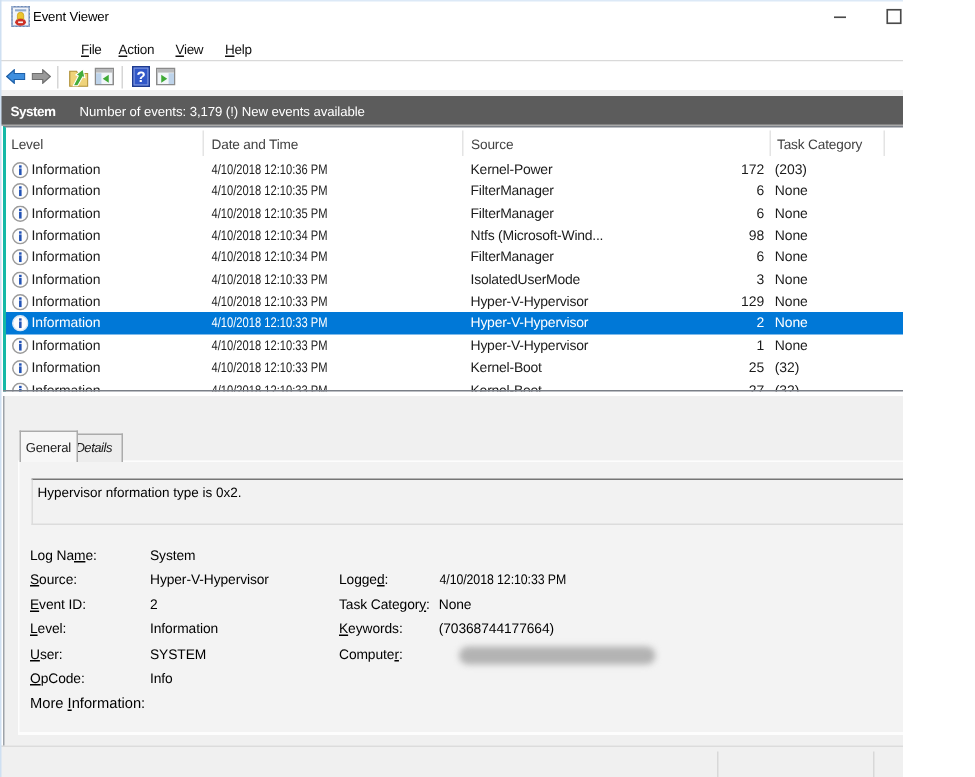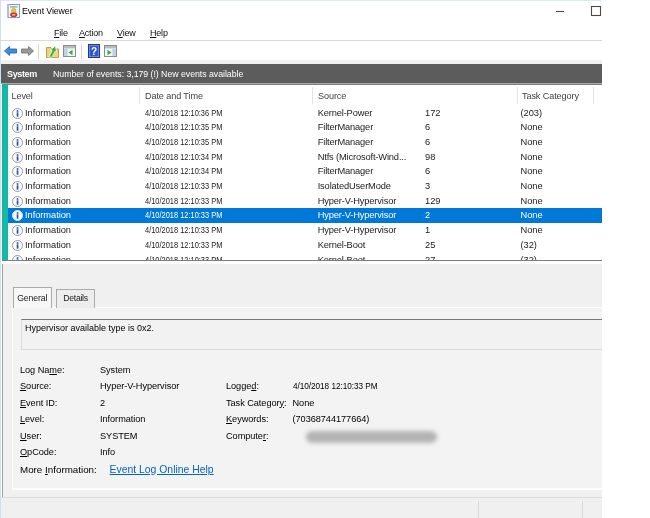--- a/index.html
+++ b/index.html
@@ -11,40 +11,40 @@
   #leftedge{left:0;top:0;width:1px;height:518px;background:#cfe0f2;}
   #title{left:22px;top:5px;font-size:8.8px;letter-spacing:-0.1px;color:#000;height:12px;line-height:12px;}
   #menu{left:0;top:23px;width:647px;height:17px;font-size:9px;letter-spacing:-0.2px;color:#111;}
   #menu span{position:absolute;top:4px;height:12px;line-height:12px;padding-left:46px;}
   #menuline{left:0;top:40px;width:647px;height:1px;background:#d9d9d9;}
   #toolbar{left:0;top:41px;width:647px;height:19px;background:#fff;}
   #tbband{left:0;top:60px;width:647px;height:4px;background:#f0f0f0;}
   .tsep{position:absolute;top:3px;width:1px;height:15px;background:#d6d6d6;}
   #darkbar{left:0;top:64px;width:647px;height:20px;background:#5c5c5c;border-bottom:1px solid #a9a9a9;color:#fff;font-size:9px;box-sizing:border-box;}
   #darkbar span{height:12px;line-height:12px;} #darkbar .num{font-size:8.8px;}
-  #panel{left:2px;top:84px;width:643px;height:177px;background:#fff;border-left:6px solid #14b8a6;border-top:1px solid #7a7f87;border-right:1px solid #7a7f87;box-sizing:border-box;}
+  #panel{left:2px;top:84px;width:643px;height:177px;background:#fff;border-left:2px solid #14b8a6;border-top:1px solid #7a7f87;border-right:1px solid #7a7f87;box-sizing:border-box;}
   #panelbottom{left:2px;top:260px;width:643px;height:1px;background:#7a7f87;}
   .hsep{position:absolute;top:2px;width:1px;height:17px;background:#e4e4e4;}
   .hdr{position:absolute;top:1.5px;height:19px;line-height:19px;font-size:9.1px;letter-spacing:-0.1px;color:#424242;}
   .row{position:absolute;left:0;width:629px;height:15px;font-size:9.3px;letter-spacing:-0.05px;color:#1b1b1b;}
   .row div{position:absolute;top:0;height:15px;line-height:15px;}
   .row.sel{background:#0078d7;color:#fff;}
   .c-level{left:17px;}
   .c-date{left:136.7px;transform:scaleX(0.8);transform-origin:0 0;letter-spacing:0!important;}
   .c-src{left:309.7px;letter-spacing:-0.15px;}
-  .c-eid{left:417px;width:75.5px;letter-spacing:0!important;}
+  .c-eid{left:430px;width:75.5px;text-align:right;letter-spacing:0!important;}
   .c-task{left:512.5px;}
   .icircle{position:absolute;left:3.5px;top:2px;}
   #sbar{left:629px;top:0px;width:11px;height:175px;background:#f1f1f1;}
   #sthumb{left:0;top:116px;width:11px;height:22px;background:#cdcdcd;}
   #pane{left:2px;top:264px;width:644px;height:233px;background:#f0f0f0;}
   #phead{left:0px;top:0px;width:643px;height:18px;background:#f7f7f7;border-top:1px solid #9b9fa5;border-bottom:1px solid #9b9fa5;font-size:9.2px;letter-spacing:-0.1px;color:#000;box-sizing:border-box;}
   .tab{position:absolute;font-size:9px;letter-spacing:-0.3px;color:#1a1a1a;text-align:center;box-sizing:border-box;}
   #tabGen{left:11px;top:23px;width:38.5px;height:21px;line-height:20px;background:#f7f7f7;border:1px solid #ababab;border-bottom:none;z-index:3;font-size:8.7px;letter-spacing:-0.1px;}
-  #tabDet{left:54px;top:25px;width:39px;height:19px;line-height:17px;background:#ededed;border:1px solid #ababab;border-bottom:none;z-index:2;font-size:8.7px;letter-spacing:-0.3px;}
+  #tabDet{left:41px;top:25px;width:39px;height:19px;line-height:17px;background:#ededed;border:1px solid #ababab;border-bottom:none;z-index:2;font-size:8.7px;letter-spacing:-0.3px;font-style:italic;}
   #tpage{left:10px;top:43px;width:628px;height:183px;background:#f3f3f3;border:1px solid #fdfdfd;border-bottom:2px solid #fdfdfd;box-sizing:border-box;z-index:1;}
   #descbox{left:8px;top:11px;width:596px;height:30.5px;background:#f2f2f2;border:1px solid #dcdcdc;border-top:1px solid #767676;box-sizing:border-box;font-size:9px;letter-spacing:0;color:#000;}
   .frow{position:absolute;left:7px;width:620px;font-size:9.2px;letter-spacing:-0.05px;color:#000;height:17px;line-height:17px;}
   .flabel{position:absolute;left:0;text-align:right;}
   .fval{position:absolute;}
   .link{color:#0563c1;font-size:10.4px;letter-spacing:0;text-decoration:underline;}
   #redact{position:absolute;left:286px;top:3.5px;width:131px;height:12px;background:#b3b3b3;border-radius:6px;filter:blur(2px);}
   #status{left:0;top:497px;width:647px;height:21px;background:#f0f0f0;border-top:1px solid #dcdcdc;}
   .ssep{position:absolute;top:3px;width:1px;height:17px;background:#d8d8d8;}
   u{text-decoration:underline;}
@@ -263,21 +263,21 @@
           <path d="M0.5,0.5 L3.5,4 L6.5,0.5" fill="none" stroke="#5f5f5f" stroke-width="1.4"></path>
         </svg>
     </div>
   </div>
   <div class="abs" id="panelbottom"></div>
   <div class="abs" id="pane">
     <div class="tab abs" id="tabGen">General</div>
     <div class="tab abs" id="tabDet">Details</div>
     <div class="abs" id="tpage">
       <div class="abs" id="descbox">
-          <span class="abs" style="left:3px;top:2px;height:12px;line-height:12px;">Hypervisor available type is 0x2.</span>
+          <span class="abs" style="left:3px;top:2px;height:12px;line-height:12px;">Hypervisor nformation type is 0x2.</span>
         </div>
       <div class="frow" style="top:53.5px;">
         <span class="flabel">Log Na<u>m</u>e:</span>
           <span class="fval" style="left:80px">System</span>
       </div>
       <div class="frow" style="top:70px;">
         <span class="flabel"><u>S</u>ource:</span>
           <span class="fval" style="left:80px">Hyper-V-Hypervisor</span>
         <span class="fval" style="left:206px">Logge<u>d</u>:</span>
           <span class="fval" style="left:272.5px;transform:scaleX(0.894);transform-origin:0 0;">4/10/2018 12:10:33 PM</span>
@@ -299,21 +299,20 @@
           <span class="fval" style="left:80px">Info</span>
       </div>
       <div class="frow" style="top:119.5px;">
         <span class="flabel"><u>U</u>ser:</span>
           <span class="fval" style="left:80px">SYSTEM</span>
         <span class="fval" style="left:206px">Compute<u>r</u>:</span>
         <span id="redact"></span>
       </div>
       <div class="frow" style="top:152.5px;">
         <span class="flabel" style="font-size:9.8px;letter-spacing:0;">More <u>I</u>nformation:</span>
-          <span class="fval" style="left:89.6px"><span class="link">Event Log Online Help</span></span>
       </div>
     </div>
   </div>
   <div class="abs" id="status">
     <div class="ssep" style="left:478px"></div>
     <div class="ssep" style="left:582px"></div>
   </div>
   <div class="abs" style="left:2px;top:264px;width:1px;height:233px;background:#9ea3a9;"></div>
   <div class="abs" id="bluestrip"></div>
   <div class="abs" id="topedge"></div>

